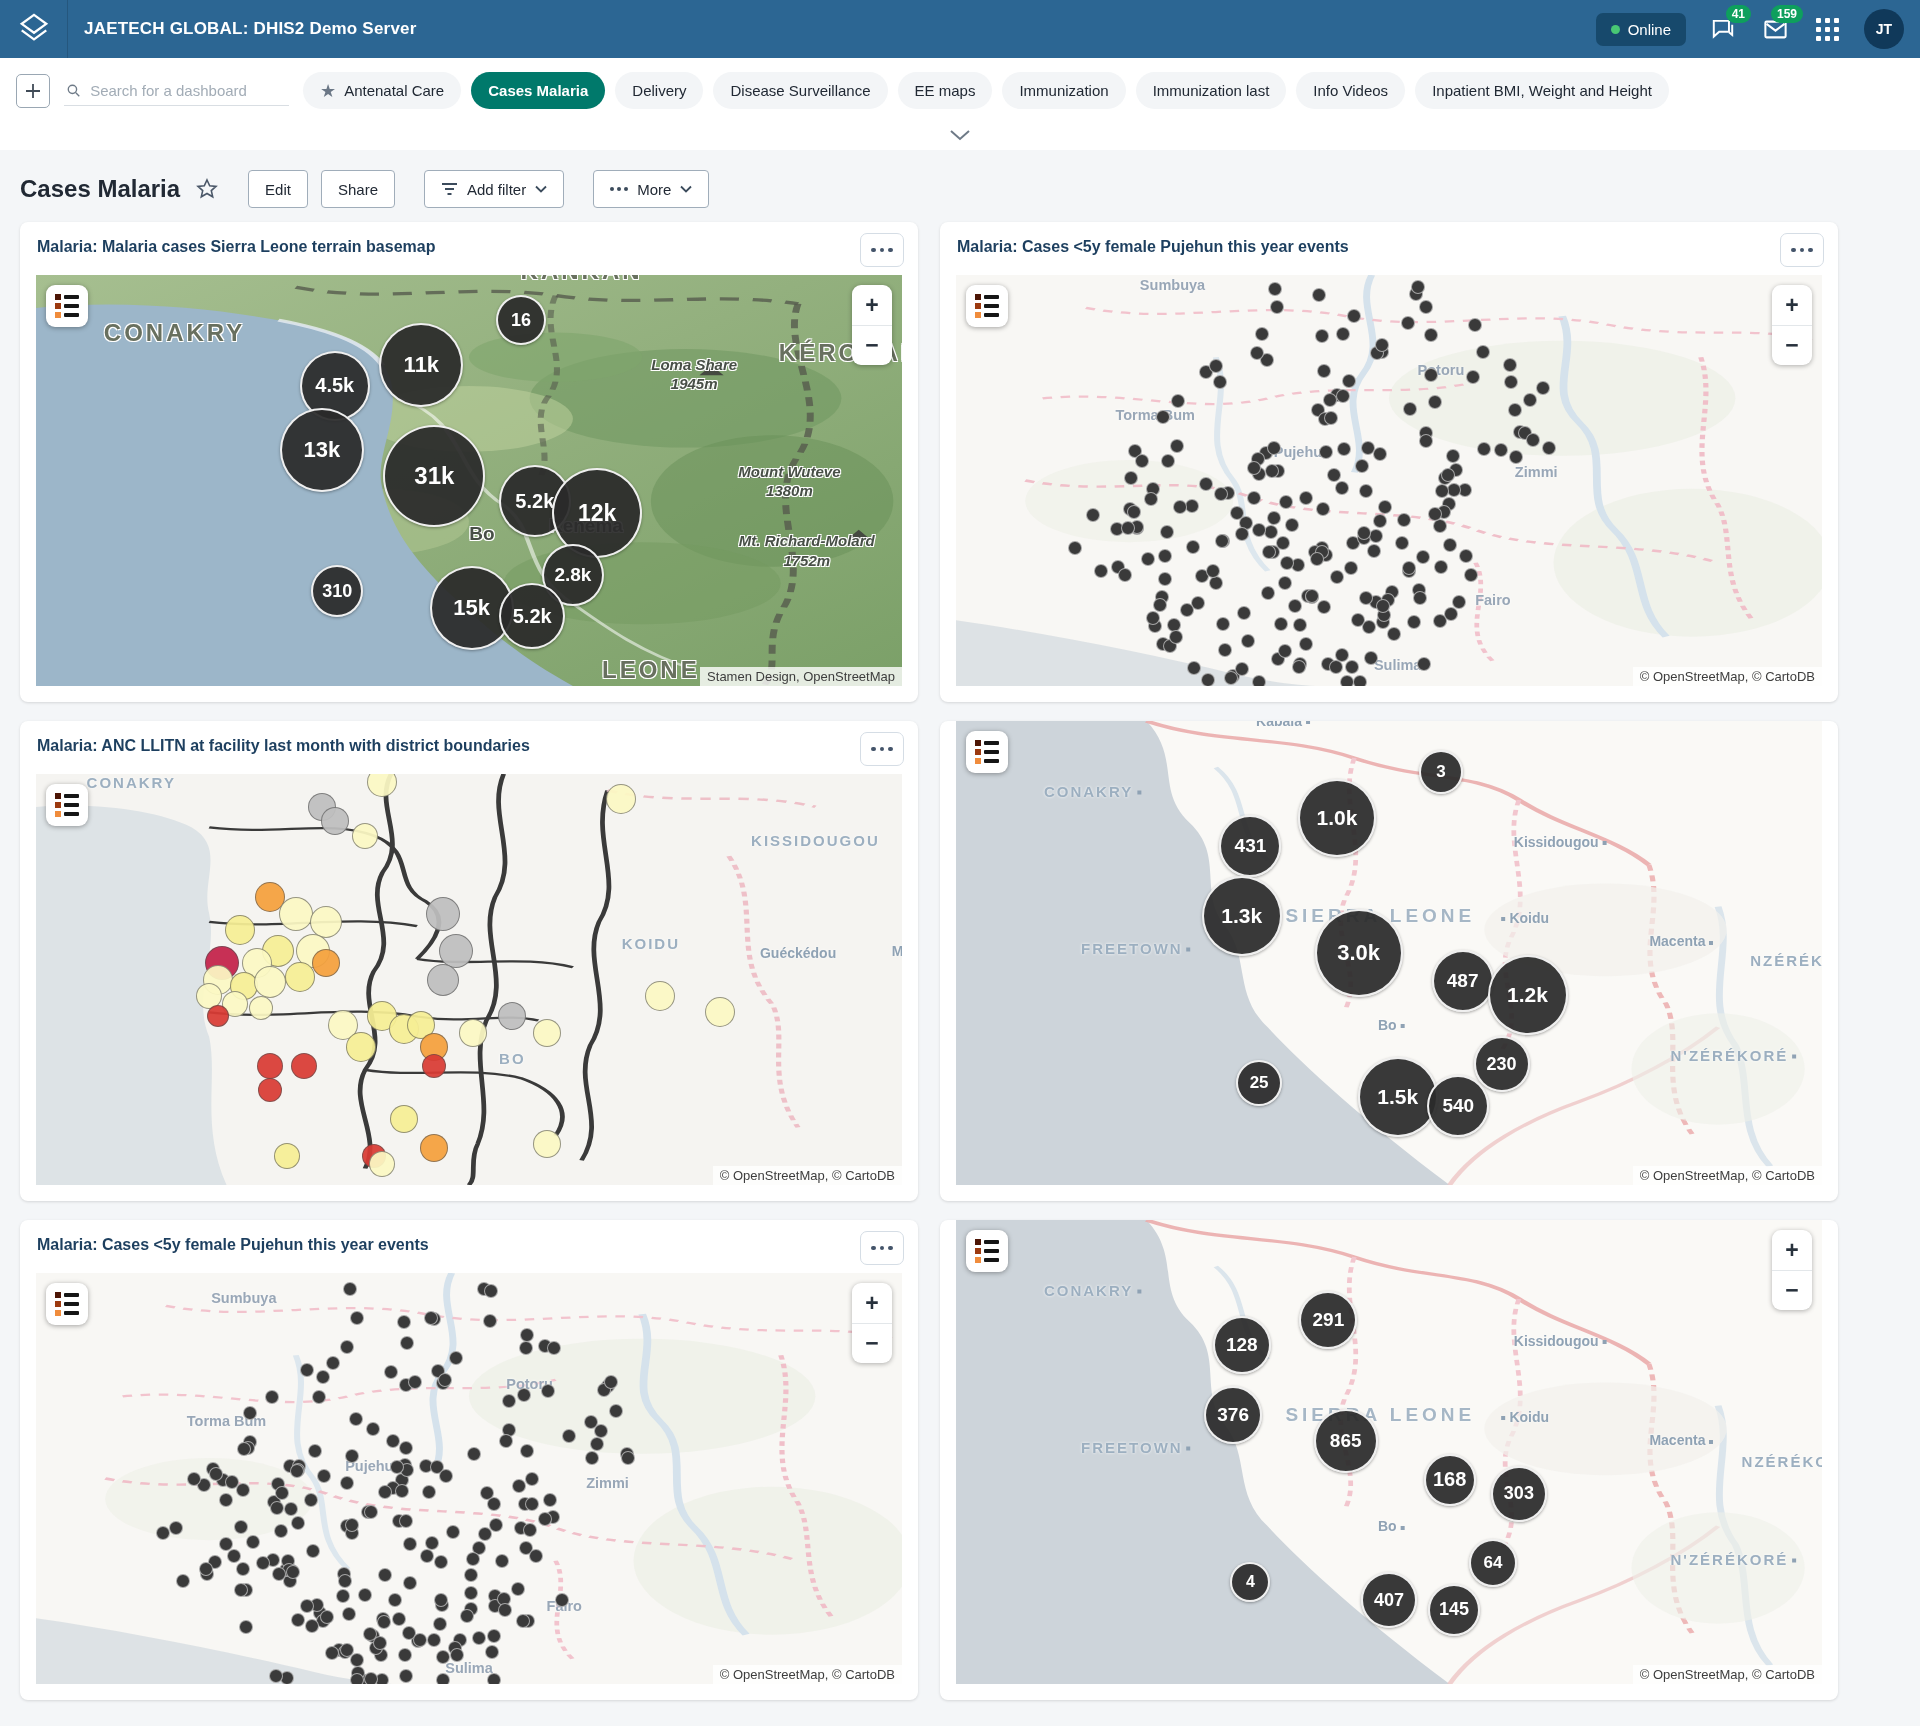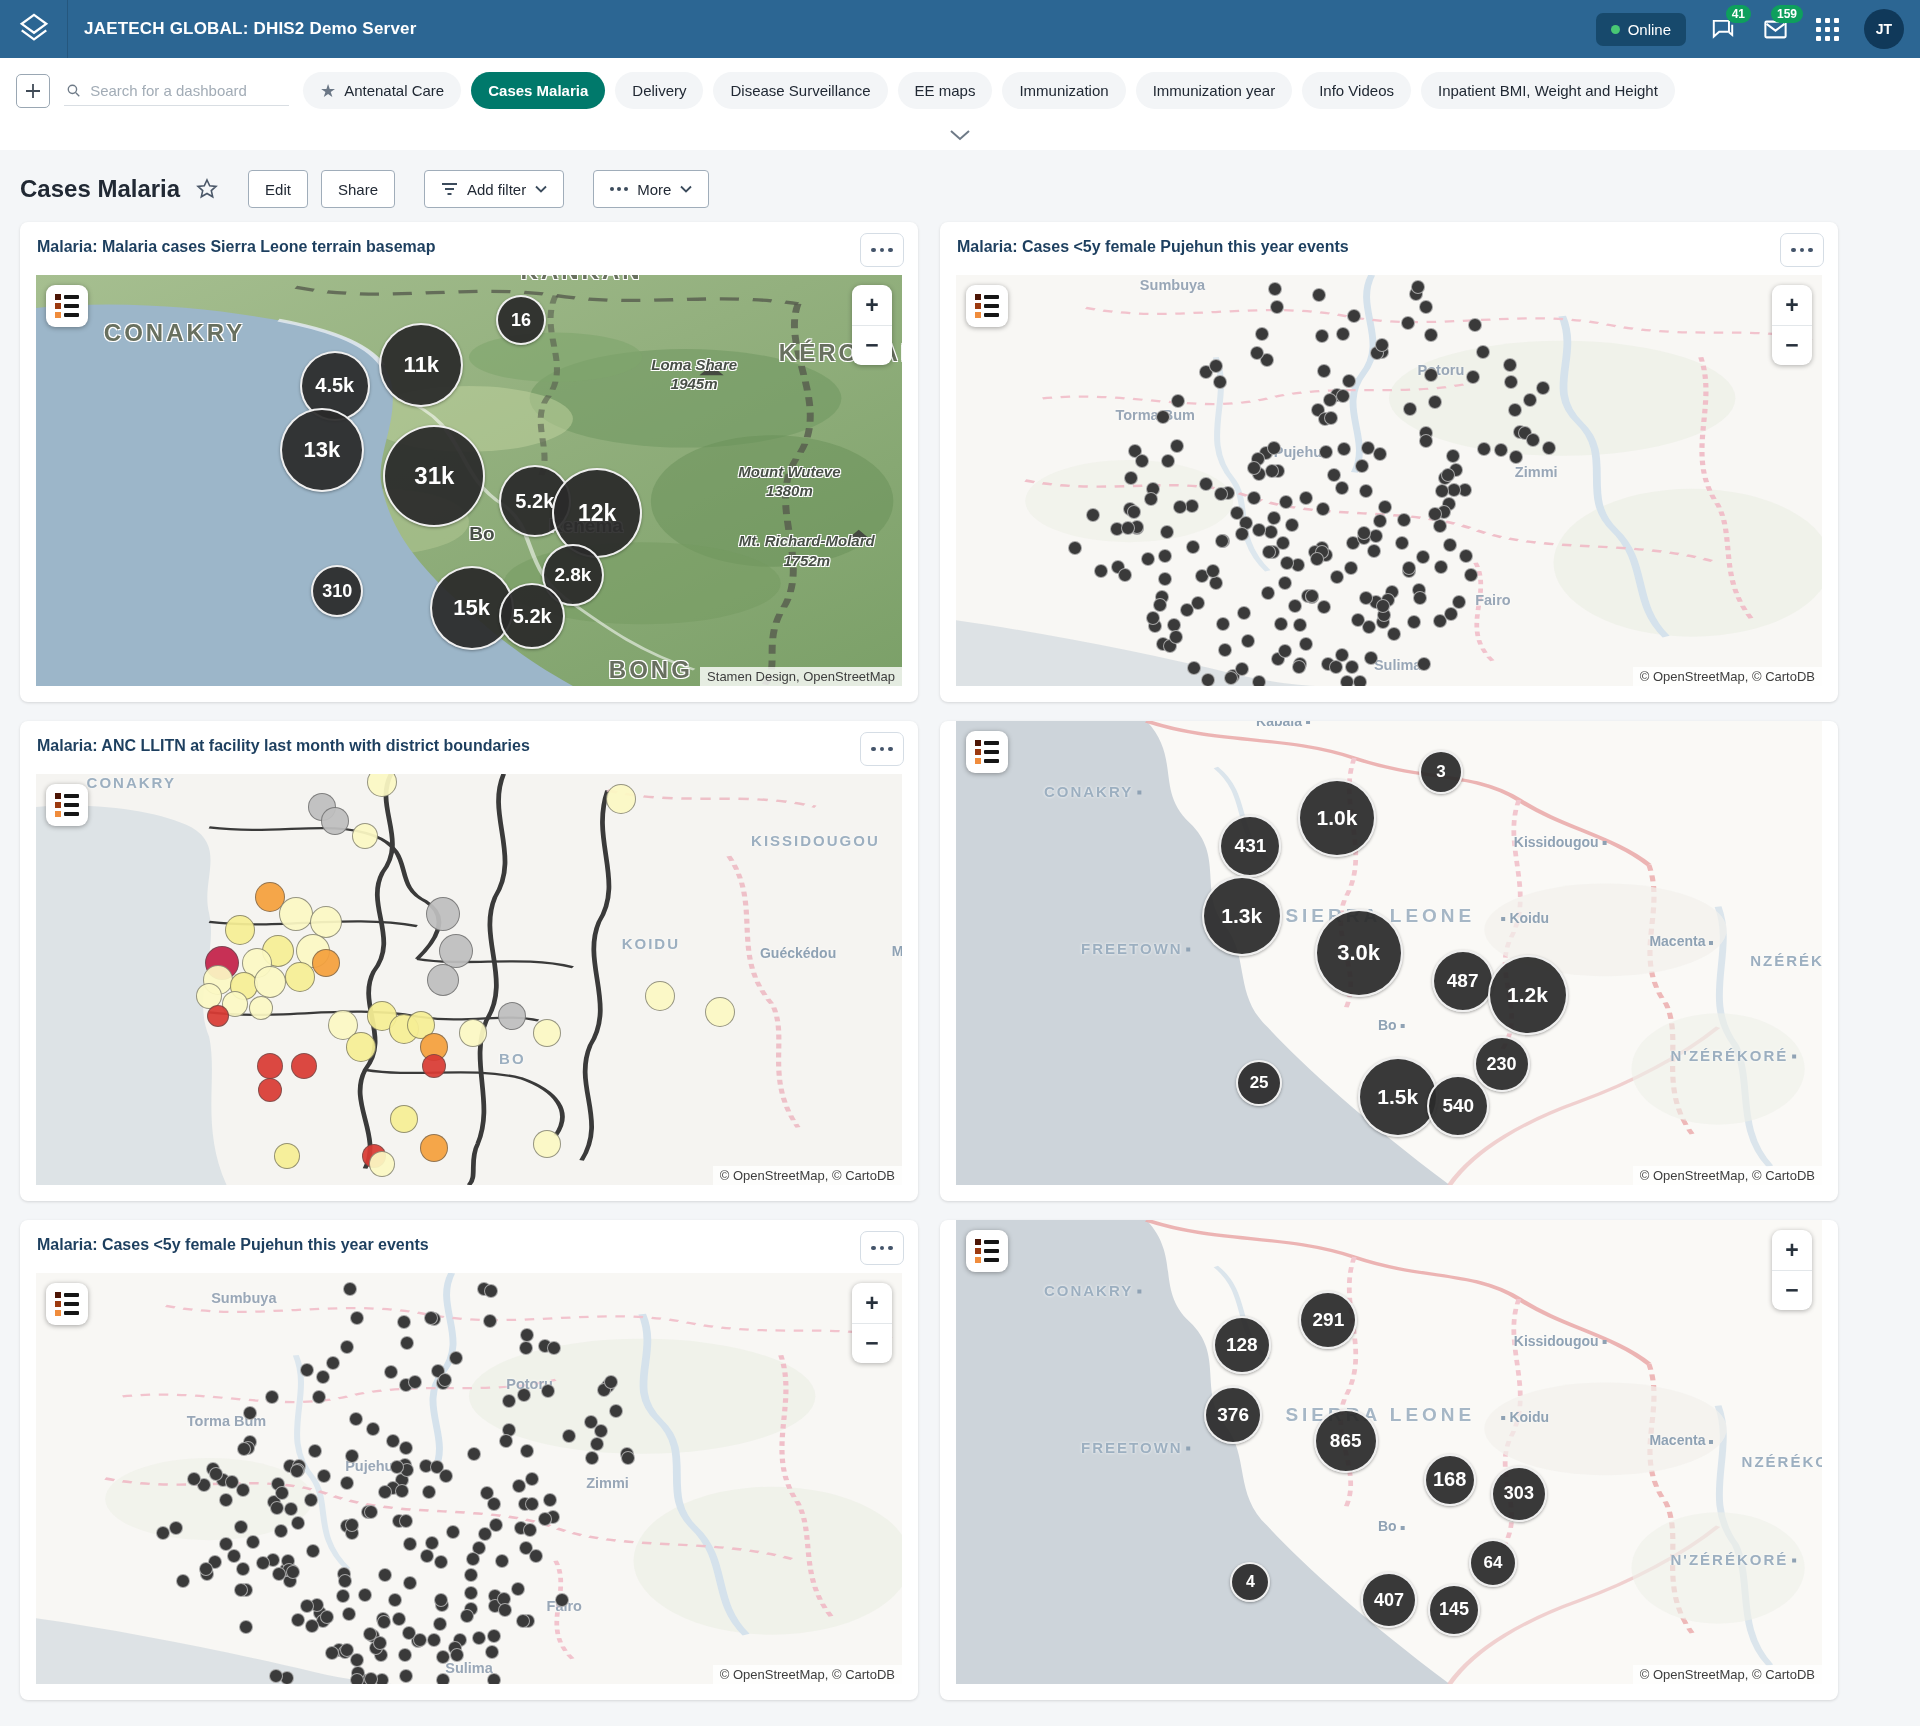--- a/index.html
+++ b/index.html
@@ -187,21 +187,21 @@
         <div class="chip">
           <span>Disease Surveillance</span>
         </div>
         <div class="chip">
           <span>EE maps</span>
         </div>
         <div class="chip">
           <span>Immunization</span>
         </div>
         <div class="chip">
-          <span>Immunization year</span>
+          <span>Immunization last</span>
         </div>
         <div class="chip">
           <span>Info Videos</span>
         </div>
         <div class="chip">
           <span>Inpatient BMI, Weight and Height</span>
         </div>
       </div>
   </div>
   <div class="collapse">
@@ -293,21 +293,21 @@
         <span class="mlabel peak halo" style="left: 87%; top: 50%;">
           <div>Mount Wuteve</div>
           <div>1380m</div>
         </span>
         <span class="mlabel peak halo" style="left: 89%; top: 67%;">
           <div>Mt. Richard-Molard</div>
           <div>1752m</div>
         </span>
         <span class="mlabel town halo" style="left: 63.5%; top: 61%;"><span>Kenema</span></span>
         <span class="mlabel town halo" style="left: 51.5%; top: 63%;"><span>Bo</span></span>
-        <span class="mlabel big halo" style="left: 71%; top: 96%;"><span>BONG</span></span>
+        <span class="mlabel big halo" style="left: 71%; top: 96%;"><span>LEONE</span></span>
         <div class="bubble" style="left: 56%; top: 11%; width: 50px; height: 50px; font-size: 18px;">
           <span>16</span>
         </div>
         <div class="bubble" style="left: 44.5%; top: 22%; width: 84px; height: 84px; font-size: 22px;">
           <span>11k</span>
         </div>
         <div class="bubble" style="left: 34.5%; top: 27%; width: 70px; height: 70px; font-size: 20px;">
           <span>4.5k</span>
         </div>
         <div class="bubble" style="left: 33%; top: 42.6%; width: 84px; height: 84px; font-size: 22px;">

